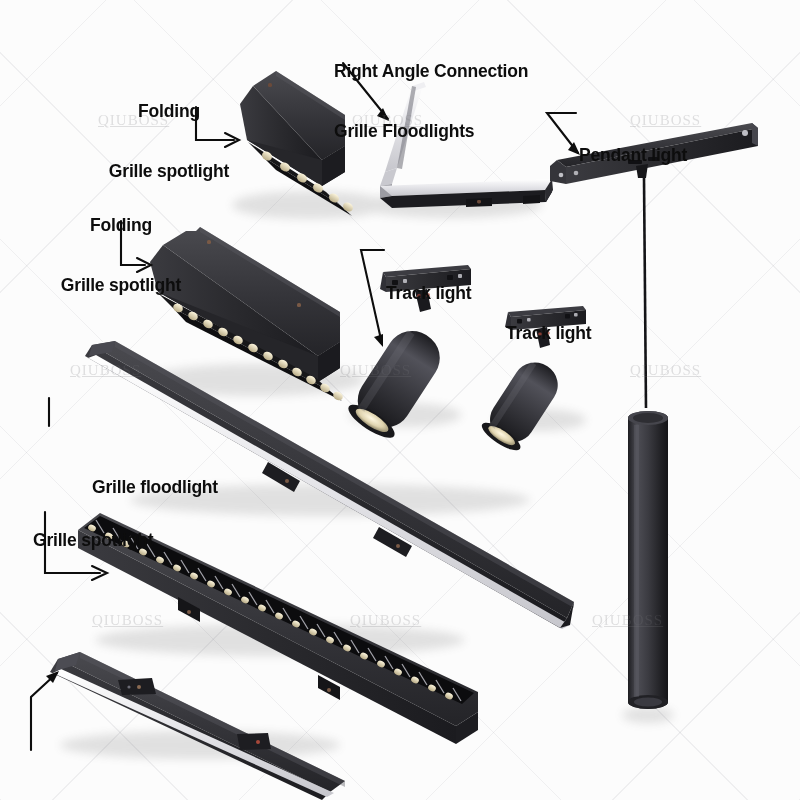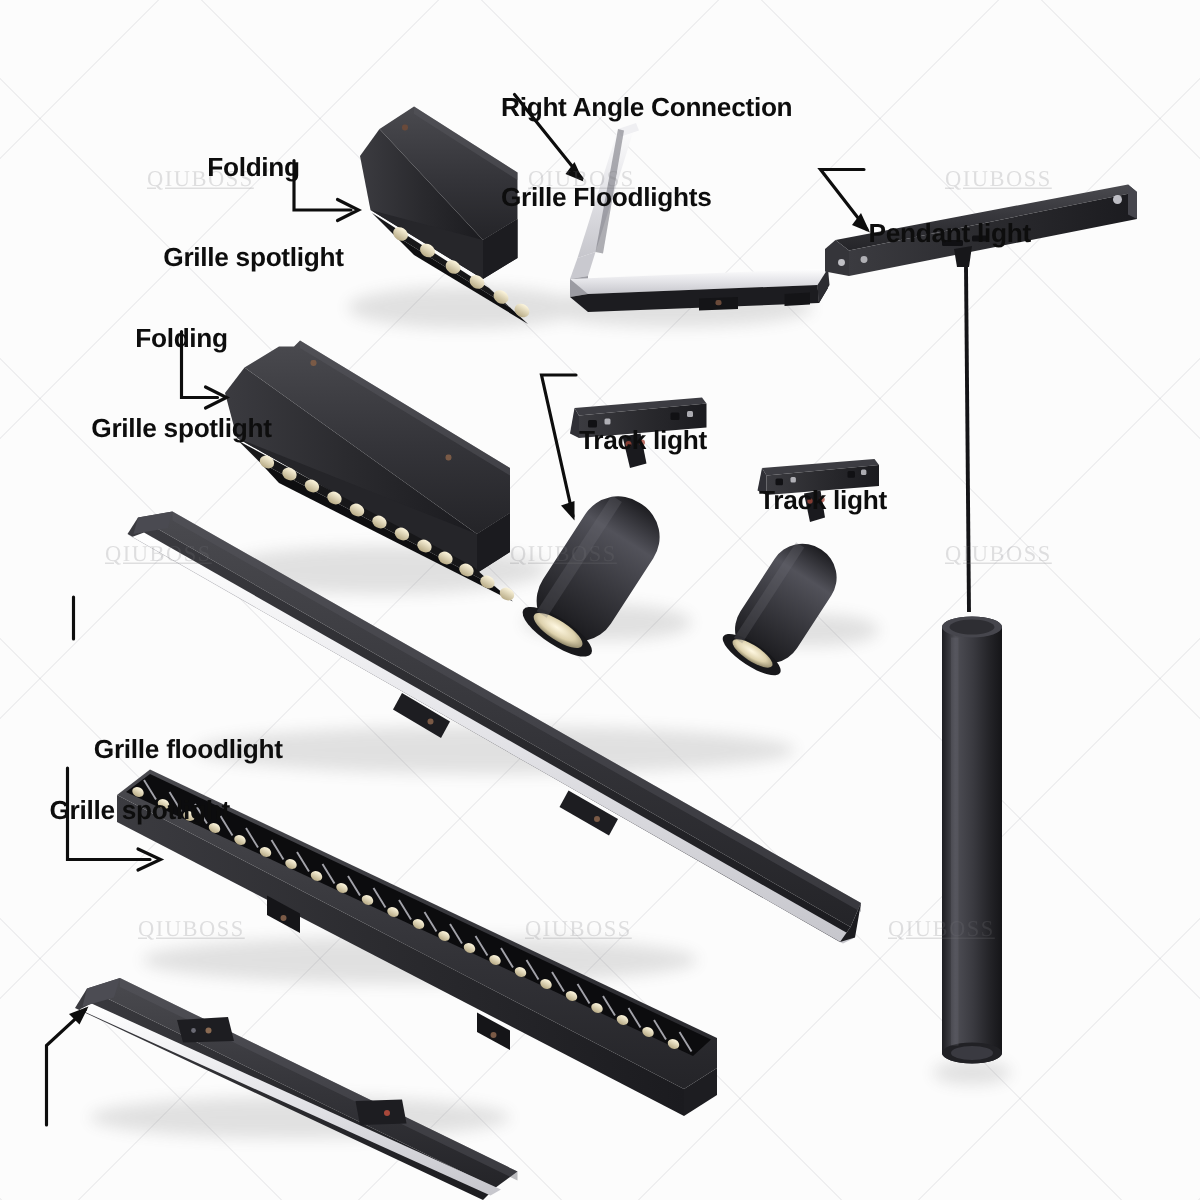--- a/index.html
+++ b/index.html
@@ -413,21 +413,21 @@
   </div>
 
   <div class="lbl" style="left:386px;top:242px;width:125px;text-align:left">
     <div>Track light</div>
   </div>
 
   <div class="lbl" style="left:506px;top:282px;width:125px;text-align:left">
     <div>Track light</div>
   </div>
 
-  <div class="lbl" style="left:33px;top:448px;width:185px;text-align:center">
+  <div class="lbl" style="left:33px;top:436px;width:185px;text-align:right">
     <div>Grille floodlight</div>
   </div>
 
   <div class="lbl" style="left:33px;top:489px;width:185px;text-align:left">
     <div>Grille spotlight</div>
   </div>
 
   <div class="lbl" style="left:18px;top:757px;width:310px;text-align:left">
     <div>Connecting grille floodlights</div>
   </div>

